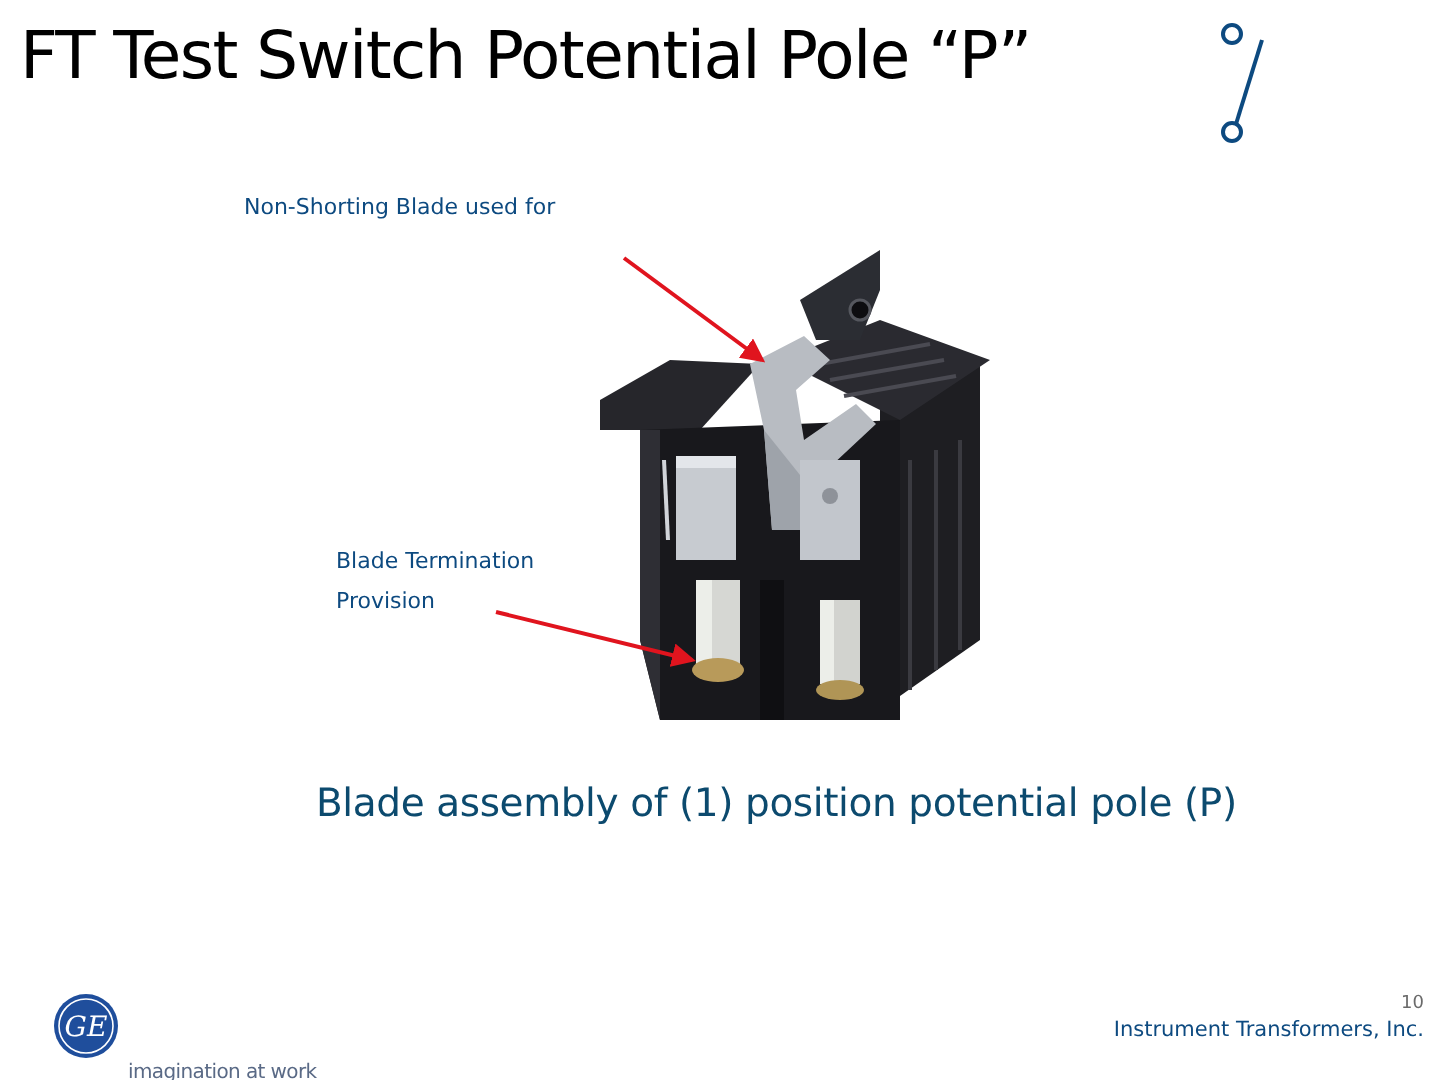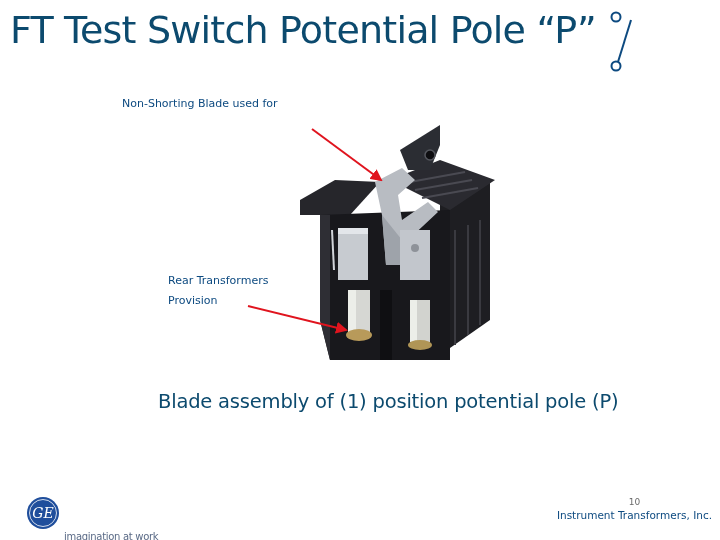--- a/index.html
+++ b/index.html
@@ -1,48 +1,48 @@
 <!DOCTYPE html>
 <html><head>
 <meta charset="utf-8">
 <style>
   html, body { margin:0; padding:0; }
   body { width:720px; height:540px; background:#ffffff; position:relative; overflow:hidden;
          font-family:"DejaVu Sans", sans-serif; color:#0b4a7f; }
   .abs { position:absolute; }
-  #title { left:10px; top:8px; font-size:38px; letter-spacing:-0.8px; color:#0c4a6e; white-space:nowrap; font-weight:normal; }
+  #title { left:10px; top:8px; font-size:33px; letter-spacing:-0.8px; color:#000000; white-space:nowrap; font-weight:normal; }
   #switch-icon { left:600px; top:6px; width:40px; height:66px; }
   .callout { font-size:11px; line-height:20px; color:#0d4a80; white-space:nowrap; }
   #callout-blade { left:122px; top:94px; }
   #callout-rear { left:168px; top:271px; }
   #photo { left:290px; top:120px; width:210px; height:250px; }
   #arrows { left:0; top:0; width:720px; height:540px; pointer-events:none; }
   #caption { left:158px; top:390px; font-size:19.5px; color:#0c4a6e; white-space:nowrap; letter-spacing:-0.2px; }
   #ge-logo { left:26px; top:496px; width:34px; height:34px; }
   #tagline { left:64px; top:531px; font-size:10px; color:#5a6a86; letter-spacing:-0.3px; white-space:nowrap; }
-  #footer { right:8px; top:496px; text-align:center; font-size:10.5px; line-height:13px; color:#0d4a80; }
+  #footer { right:8px; top:496px; text-align:right; font-size:10.5px; line-height:13px; color:#0d4a80; }
   #page-num { font-size:9px; color:#6a6a6a; }
 </style>
 </head>
 <body>
 
 <h1 id="title" class="abs" style="margin:0;">FT Test Switch Potential Pole “P”</h1>
 
 <svg id="switch-icon" class="abs" viewBox="0 0 40 66">
   <circle cx="16" cy="11" r="4.5" fill="none" stroke="#0d4a80" stroke-width="2"></circle>
   <circle cx="16" cy="60" r="4.5" fill="none" stroke="#0d4a80" stroke-width="2"></circle>
   <line x1="18" y1="56" x2="31" y2="14" stroke="#0d4a80" stroke-width="2"></line>
 </svg>
 
 <div id="callout-blade" class="abs callout">
   <div>Non-Shorting Blade used for</div>
 </div>
 
 <div id="callout-rear" class="abs callout">
-  <div>Rear Transformers</div>
+  <div>Blade Termination</div>
   <div>Provision</div>
 </div>
 
 <svg id="photo" class="abs" viewBox="0 0 210 250">
 
   <g fill="#1e1e22">
     <polygon points="150,60 200,60 200,200 150,235"></polygon>
   </g>
   <g stroke="#3a3a40" stroke-width="2">
     <line x1="165" y1="110" x2="165" y2="225"></line>

